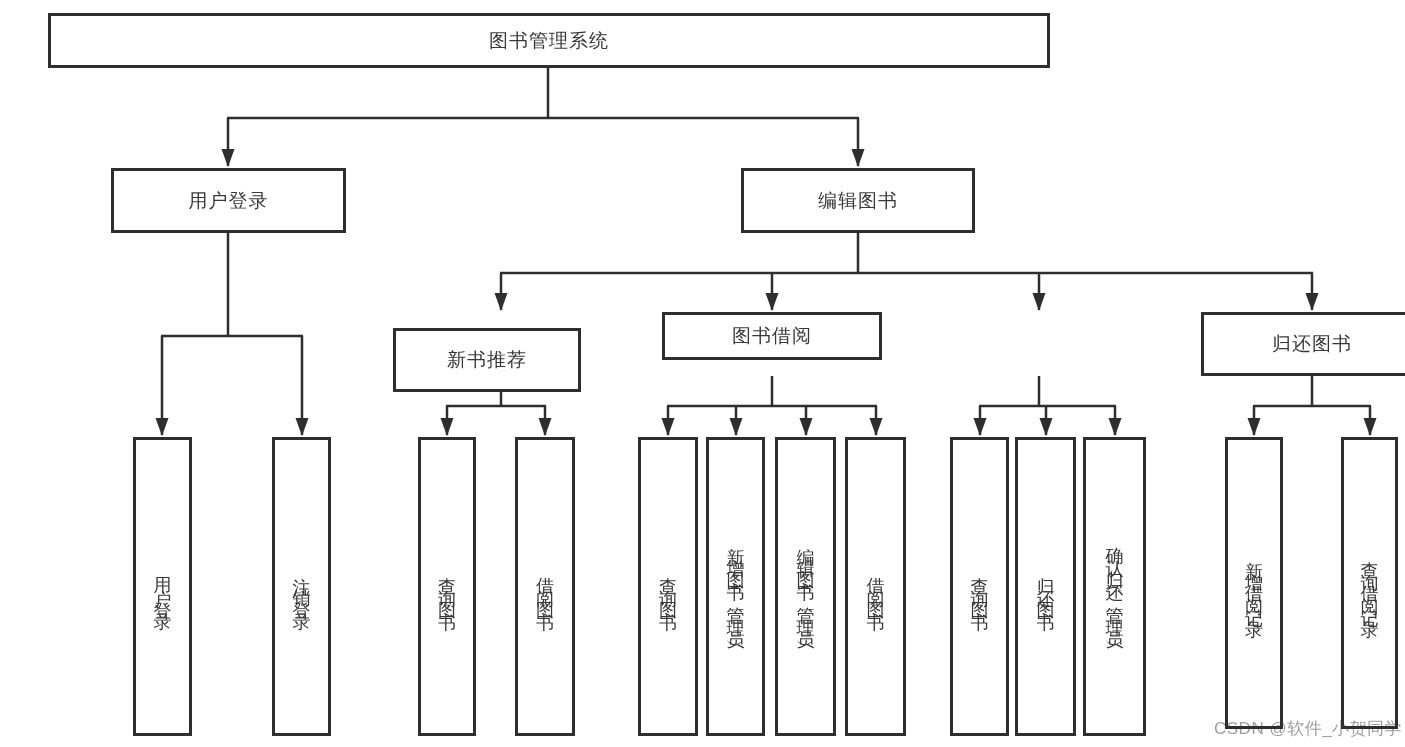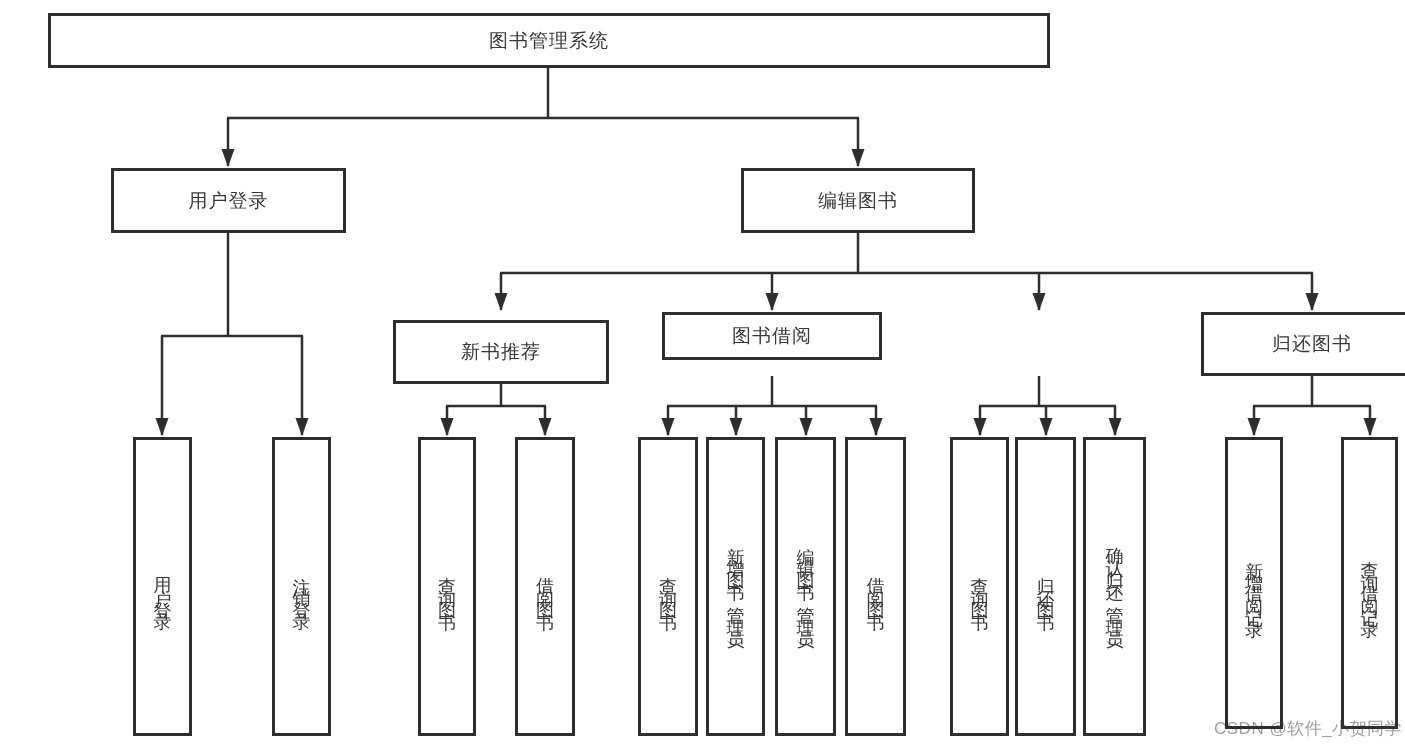--- a/index.html
+++ b/index.html
@@ -116,21 +116,21 @@
     <span class="lbl">图书管理系统</span>
   </div>
 
   <div class="node h" style="left:83px;top:168px;width:235px;height:65px">
     <span class="lbl">用户登录</span>
   </div>
   <div class="node h" style="left:713px;top:168px;width:234px;height:65px">
     <span class="lbl">编辑图书</span>
   </div>
 
-  <div class="node h" style="left:365px;top:320px;width:216px;height:64px">
+  <div class="node h" style="left:365px;top:328px;width:188px;height:64px">
     <span class="lbl">新书推荐</span>
   </div>
   <div class="node h" style="left:634px;top:312px;width:220px;height:48px">
     <span class="lbl">图书借阅</span>
   </div>
   <div class="node h" style="left:1173px;top:312px;width:222px;height:64px">
     <span class="lbl">归还图书</span>
   </div>
 
   <div class="node v" style="left:105px;top:437px;width:59px;height:299px">

